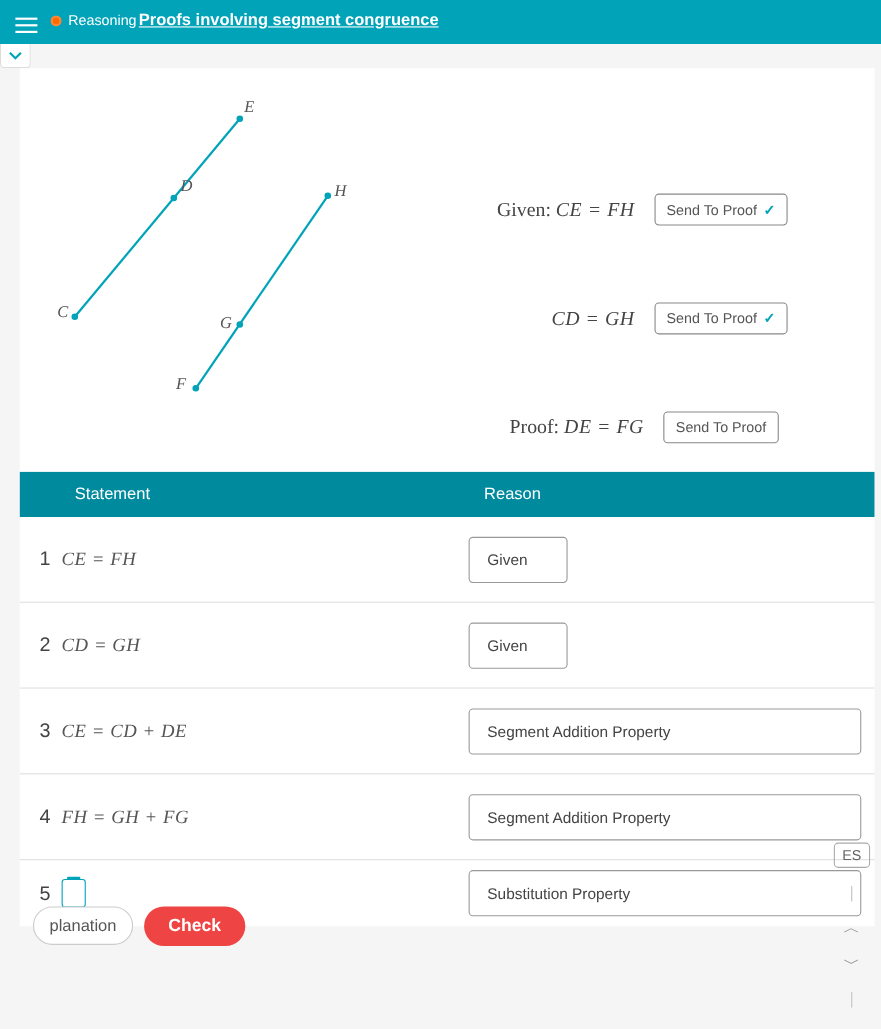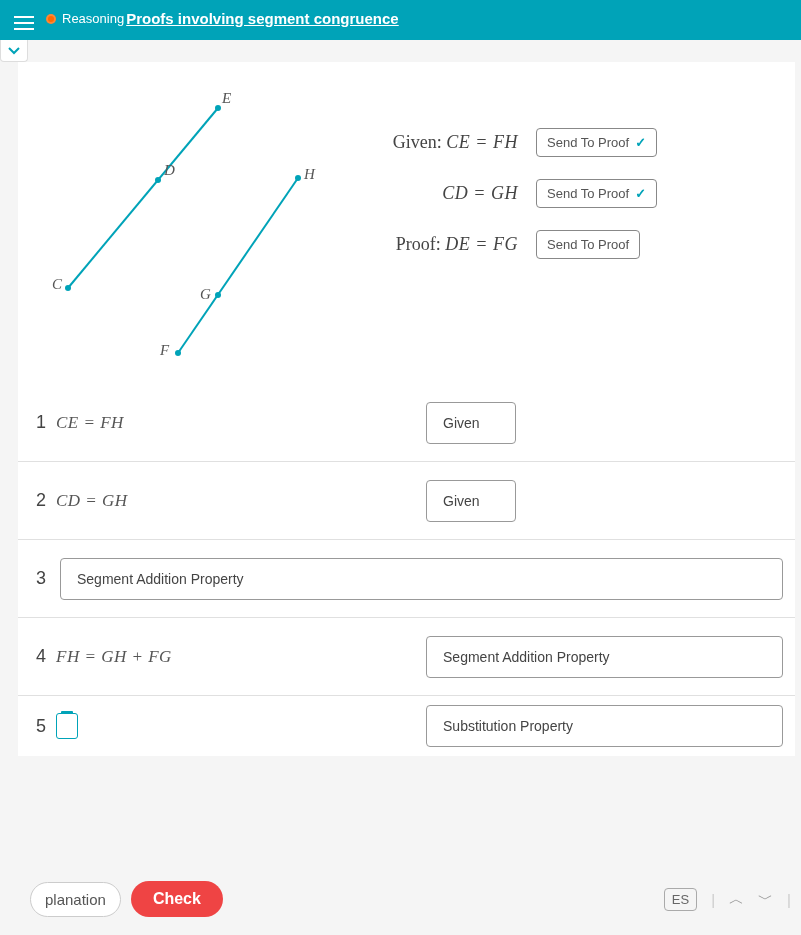--- a/index.html
+++ b/index.html
@@ -10,42 +10,42 @@
 .header-text { display: flex; flex-direction: row; gap: 2px; }
 .reasoning-row { display: flex; align-items: center; gap: 6px; font-size: 13px; }
 .dot { width: 10px; height: 10px; border-radius: 50%; background: #ff6a00; border: 2px solid #fff3; }
 .title { font-size: 15px; font-weight: 600; text-decoration: underline; }
 .collapse-tab { background: #fff; border: 1px solid #ddd; border-top: none; width: 28px; height: 22px; display: flex; align-items: center; justify-content: center; margin-left: 0; border-radius: 0 0 4px 4px; color: #00a3b8; cursor: pointer; font-size: 12px; }
 .content { background: #fff; margin: 0 6px 0 18px; padding: 10px 0 0 0; }
 .problem-area { display: flex; gap: 20px; padding: 6px 20px 20px 20px; align-items: flex-start; }
 .diagram { width: 280px; height: 280px; position: relative; flex-shrink: 0; }
 .pt-label { position: absolute; font-family: Georgia, 'Times New Roman', serif; font-style: italic; font-size: 15px; color: #555; }
 .givenbox { flex: 1; padding-top: 50px; display: flex; flex-direction: column; gap: 22px; }
-.given-row { display: flex; align-items: center; gap: 18px; justify-content: flex-start; }
+.given-row { display: flex; align-items: center; gap: 18px; justify-content: center; margin-top: 48px; }
 .given-label { font-size: 18px; color: #444; font-family: Georgia, 'Times New Roman', serif; min-width: 180px; text-align: right; }
 .math { font-style: italic; font-family: Georgia, 'Times New Roman', serif; letter-spacing: 0.5px; }
 .send-btn { border: 1px solid #888; background: #fff; border-radius: 4px; padding: 6px 10px; font-size: 13px; color: #555; display: inline-flex; align-items: center; gap: 6px; cursor: pointer; }
 .check-mark { color: #00a3b8; font-weight: bold; }
 .proof-table { width: 100%; margin-top: 6px; }
 .proof-head { display: flex; background: #008a9e; color: #fff; font-size: 15px; }
 .proof-head .col-stmt { flex: 0 0 52%; padding: 12px 18px 12px 50px; }
 .proof-head .col-reason { flex: 1; padding: 12px 18px; }
 .proof-row { display: flex; border-bottom: 1px solid #e0e0e0; min-height: 78px; align-items: center; }
 .proof-row .num { width: 38px; text-align: right; font-size: 18px; color: #444; padding-right: 10px; }
 .proof-row .stmt { flex: 0 0 calc(52% - 38px); font-family: Georgia, 'Times New Roman', serif; font-style: italic; font-size: 17px; color: #555; letter-spacing: 0.5px; }
 .proof-row .reason { flex: 1; padding: 0 12px 0 4px; }
 .reason-box { border: 1px solid #999; border-radius: 4px; padding: 12px 16px; font-size: 14px; color: #444; background: #fff; display: inline-block; min-width: 90px; cursor: pointer; }
 .reason-box.wide { width: 100%; }
 .input-slot { display: inline-block; width: 22px; height: 26px; border: 1px solid #00a3b8; border-radius: 3px; vertical-align: middle; position: relative; }
 .input-slot::after { content: ""; position: absolute; left: 4px; right: 4px; top: -3px; height: 3px; background: #00a3b8; border-radius: 1px; }
 .footer { position: absolute; bottom: 18px; left: 0; right: 0; padding: 0 10px; display: flex; align-items: center; justify-content: space-between; background: transparent; margin-left: 20px; }
 .footer-left { display: flex; align-items: center; gap: 10px; }
 .explain-btn { border: 1px solid #ccc; background: #fff; border-radius: 20px; padding: 8px 14px; font-size: 15px; color: #555; cursor: pointer; }
 .check-btn { border: none; background: #ef4444; color: #fff; border-radius: 20px; padding: 9px 22px; font-size: 16px; font-weight: 600; cursor: pointer; }
-.footer-right { display: flex; align-items: center; gap: 14px; color: #888; font-size: 15px; }
+.footer-right { display: flex; align-items: center; gap: 14px; color: #888; font-size: 15px; flex-direction: column; }
 .es-box { border: 1px solid #aaa; border-radius: 4px; padding: 3px 7px; font-size: 13px; color: #666; }
 .divider { color: #ccc; }
 .caret { color: #999; cursor: pointer; }
 </style>
 </head>
 <body>
 
 <div class="header">
   <div class="hamburger">
     <span></span>
@@ -113,33 +113,38 @@
           <span>Proof:</span> <span class="math">DE = FG</span>
         </span>
         <button class="send-btn">
           <span>Send To Proof</span>
         </button>
       </div>
     </div>
   </div>
 
   <div class="proof-table">
+    <div class="proof-head">
+      <div class="col-stmt">Statement</div>
+      <div class="col-reason">Reason</div>
+    </div>
 
     <div class="proof-row">
       <div class="num">1</div>
       <div class="stmt">CE = FH</div>
       <div class="reason"><div class="reason-box">Given</div></div>
     </div>
     <div class="proof-row">
       <div class="num">2</div>
       <div class="stmt">CD = GH</div>
       <div class="reason"><div class="reason-box">Given</div></div>
     </div>
     <div class="proof-row">
       <div class="num">3</div>
+      <div class="stmt">CE = CD + DE</div>
       <div class="reason"><div class="reason-box wide">Segment Addition Property</div></div>
     </div>
     <div class="proof-row">
       <div class="num">4</div>
       <div class="stmt">FH = GH + FG</div>
       <div class="reason"><div class="reason-box wide">Segment Addition Property</div></div>
     </div>
     <div class="proof-row" style="border-bottom:none; min-height:60px;">
       <div class="num">5</div>
       <div class="stmt">

